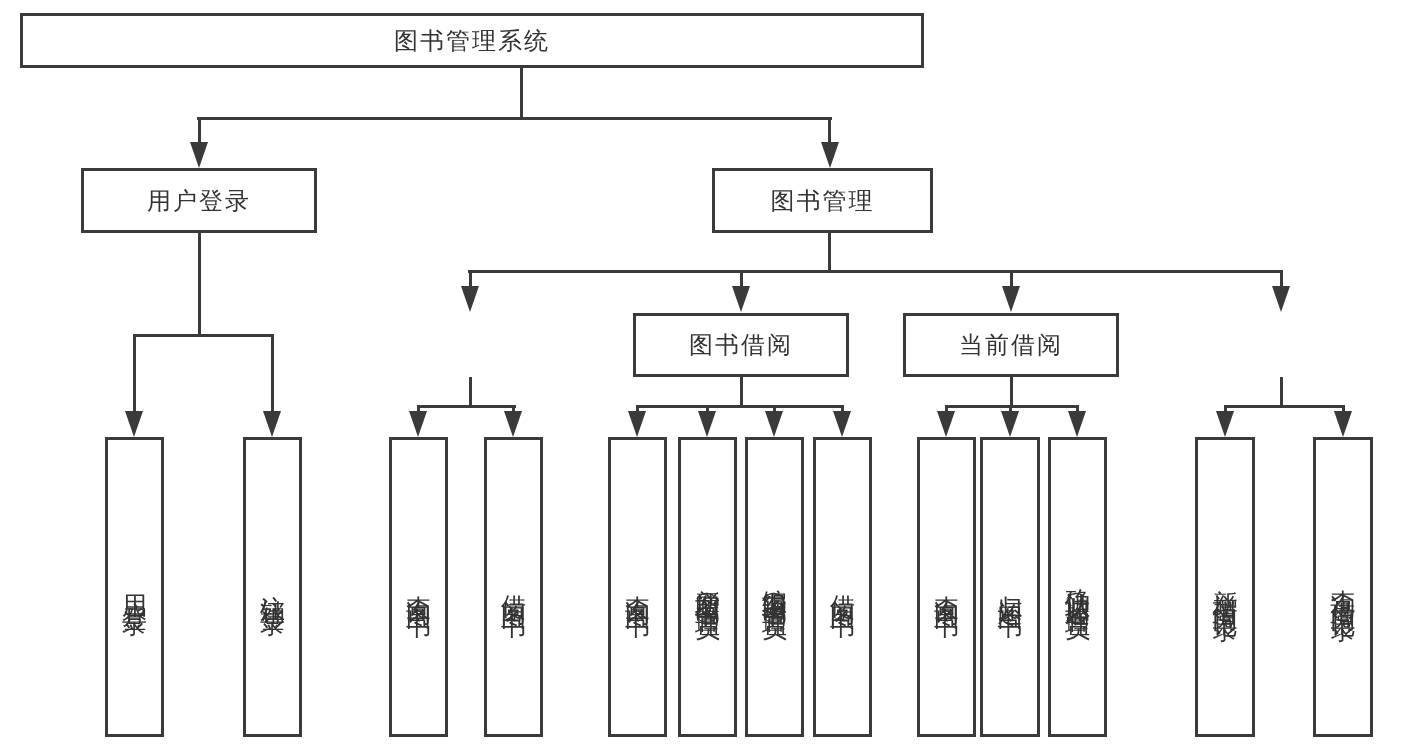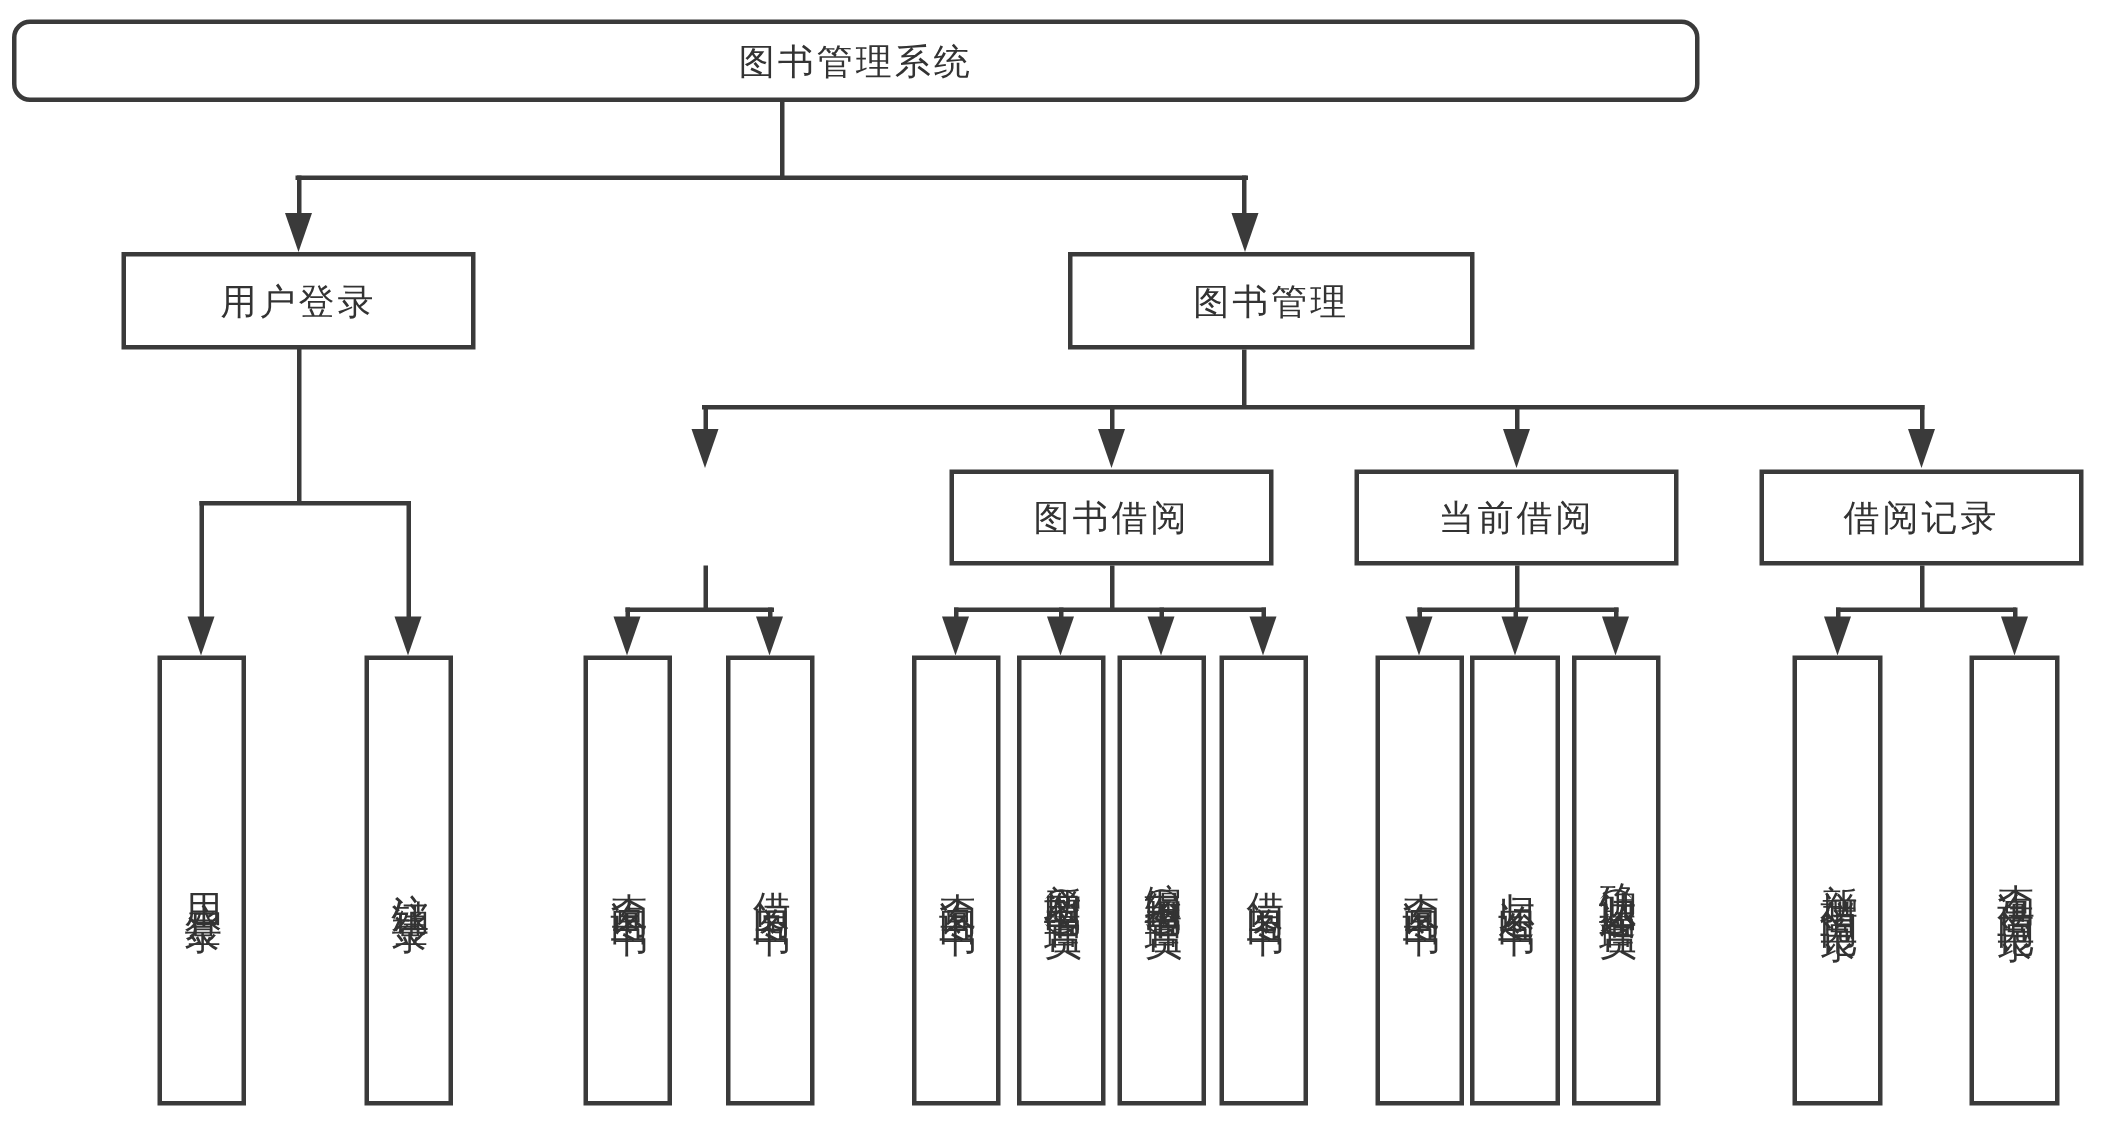--- a/index.html
+++ b/index.html
@@ -36,31 +36,31 @@
     position:absolute;left:1188px;top:715px;width:210px;
     font-size:20px;color:var(--wm);white-space:nowrap;
     font-family:"Liberation Sans","DejaVu Sans",sans-serif;
   }
 </style>
 </head>
 <body>
 
 <div class="canvas">
 
-  <div class="box" style="left:8px;top:13px;width:1125px;height:55px;border-radius:12px;">图书管理系统</div>
+  <div class="box" style="left:20px;top:13px;width:904px;height:55px;">图书管理系统</div>
 
   <div class="ln" style="left:520px;top:68px;width:3px;height:51px;"></div>
   <div class="ln" style="left:197px;top:117px;width:635px;height:3px;"></div>
   <div class="ln" style="left:198px;top:117px;width:3px;height:28px;"></div>
   <div class="arr" style="left:190px;top:142px;"></div>
   <div class="ln" style="left:828px;top:117px;width:3px;height:28px;"></div>
   <div class="arr" style="left:821px;top:142px;"></div>
 
   <div class="box" style="left:81px;top:168px;width:236px;height:65px;">用户登录</div>
-  <div class="box" style="left:712px;top:168px;width:271px;height:65px;text-align:center;">图书管理</div>
+  <div class="box" style="left:712px;top:168px;width:221px;height:65px;text-align:center;">图书管理</div>
 
   <div class="ln" style="left:198px;top:232px;width:3px;height:104px;"></div>
   <div class="ln" style="left:133px;top:334px;width:141px;height:3px;"></div>
   <div class="ln" style="left:133px;top:334px;width:3px;height:80px;"></div>
   <div class="arr" style="left:125px;top:411px;"></div>
   <div class="ln" style="left:271px;top:334px;width:3px;height:80px;"></div>
   <div class="arr" style="left:263px;top:411px;"></div>
 
   <div class="ln" style="left:828px;top:233px;width:3px;height:39px;"></div>
   <div class="ln" style="left:468px;top:270px;width:815px;height:3px;"></div>
@@ -68,21 +68,20 @@
   <div class="arr" style="left:461px;top:286px;"></div>
   <div class="ln" style="left:740px;top:270px;width:3px;height:18px;"></div>
   <div class="arr" style="left:732px;top:286px;"></div>
   <div class="ln" style="left:1010px;top:270px;width:3px;height:18px;"></div>
   <div class="arr" style="left:1002px;top:286px;"></div>
   <div class="ln" style="left:1280px;top:270px;width:3px;height:18px;"></div>
   <div class="arr" style="left:1272px;top:286px;"></div>
 
   <div class="box" style="left:633px;top:313px;width:216px;height:64px;">图书借阅</div>
   <div class="box" style="left:903px;top:313px;width:216px;height:64px;text-align:right;">当前借阅</div>
-  <div class="box" style="left:1173px;top:313px;width:216px;height:64px;">借阅记录</div>
 
   <div class="ln" style="left:469px;top:377px;width:3px;height:30px;"></div>
   <div class="ln" style="left:417px;top:405px;width:99px;height:3px;"></div>
   <div class="ln" style="left:417px;top:405px;width:3px;height:10px;"></div>
   <div class="arr" style="left:409px;top:411px;"></div>
   <div class="ln" style="left:512px;top:405px;width:3px;height:10px;"></div>
   <div class="arr" style="left:504px;top:411px;"></div>
 
   <div class="ln" style="left:740px;top:377px;width:3px;height:30px;"></div>
   <div class="ln" style="left:636px;top:405px;width:208px;height:3px;"></div>

